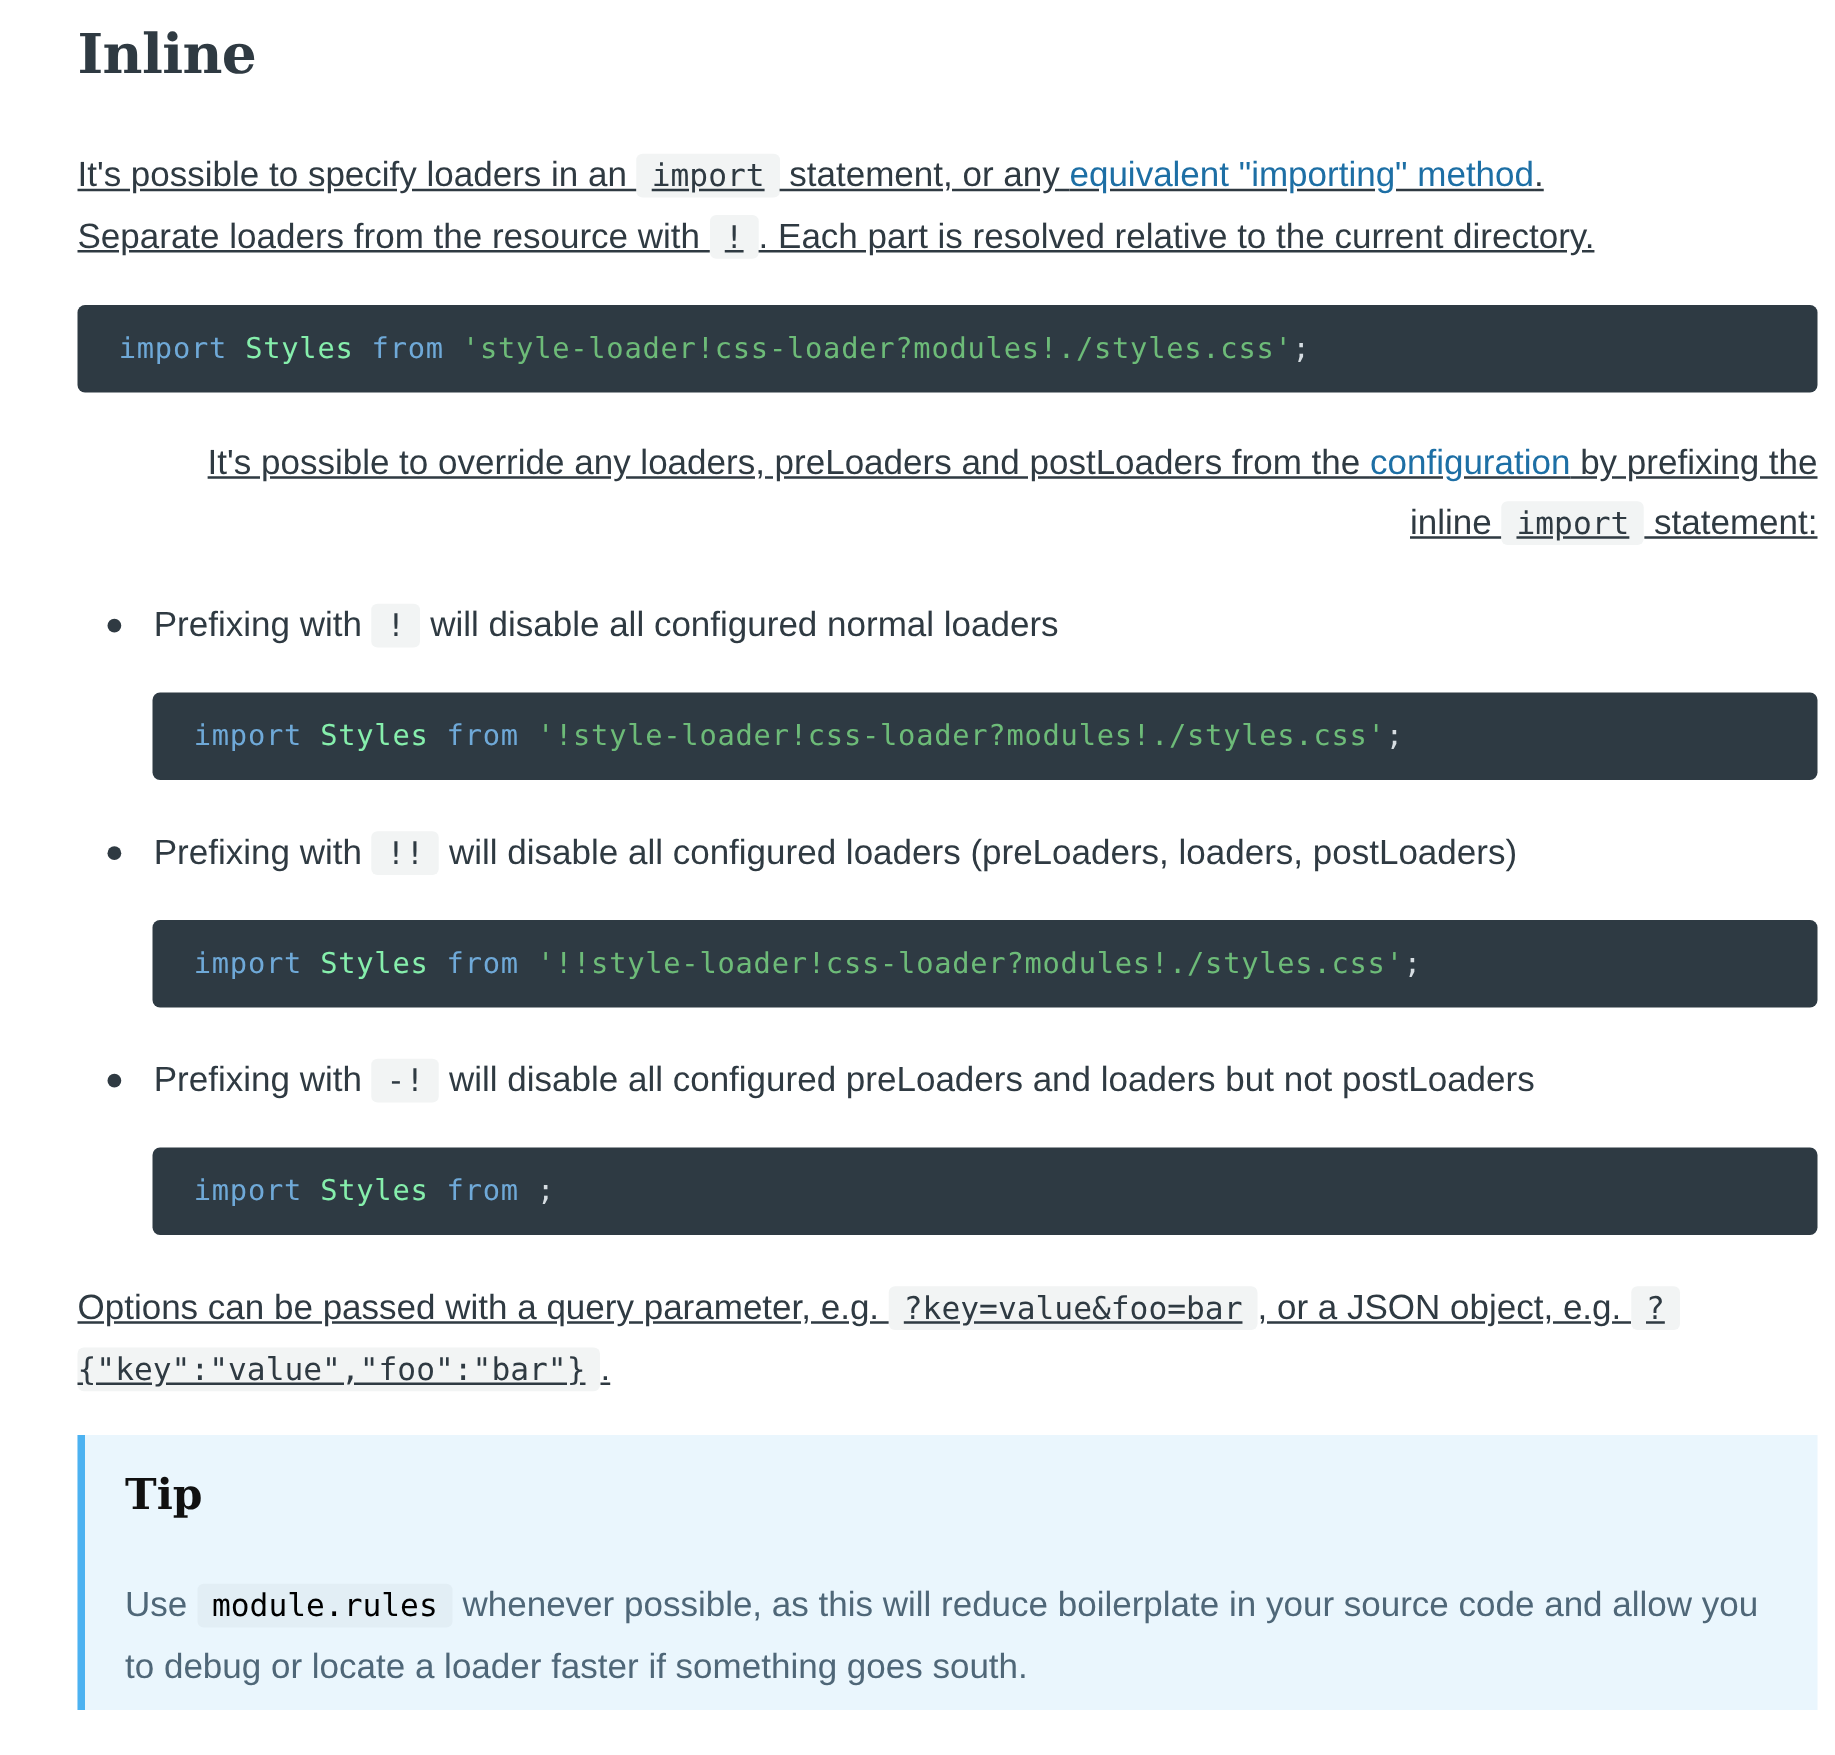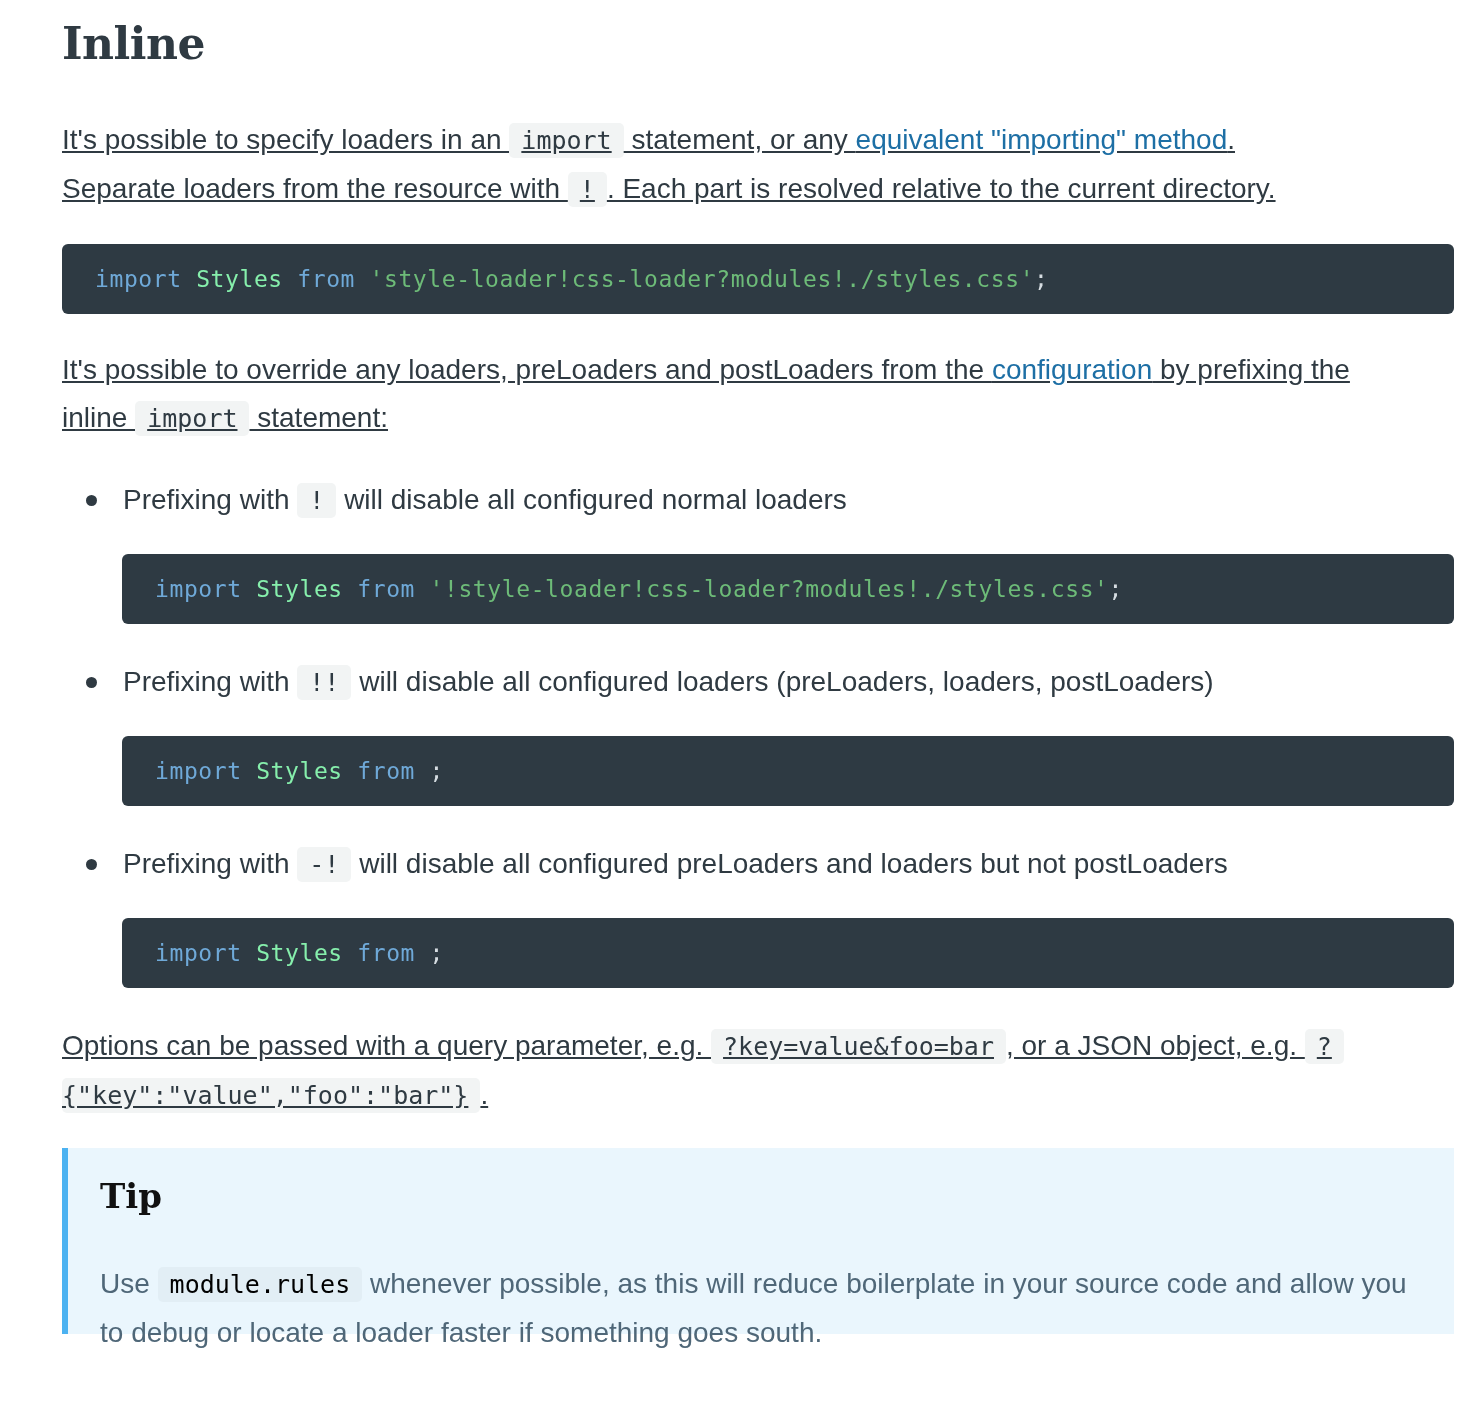--- a/index.html
+++ b/index.html
@@ -35,21 +35,21 @@
     .id { color: #86efac; }
     .str { color: #6dbb78; text-align: center; }
     .pn { color: #d6dde2; }
     .bullet-row { position: absolute; left: 24px; font-size: 28px; line-height: 48px; color: #2f3a42; }
     .bullet-dot {
       position: absolute; left: 0; top: 19px; width: 11px; height: 11px;
       border-radius: 50%; background: #2f3a42;
     }
     .bullet-text { position: absolute; left: 37px; white-space: nowrap; }
     .tip {
-      position: absolute; left: 0; top: 1148px; width: 1392px; height: 186px;
+      position: absolute; left: 0; top: 1148px; width: 1392px; height: 220px;
       background: #eaf6fd; border-left: 6px solid #4cb2f1; box-sizing: border-box;
     }
     .tip h3 {
       font-family: "DejaVu Serif", "Liberation Serif", serif; font-weight: bold;
       font-size: 34px; color: #111111; margin: 0; position: absolute; left: 32px; top: 28px;
     }
     .tip p {
       position: absolute; left: 32px; top: 112px; margin: 0; width: 1330px;
       font-size: 28px; line-height: 48px; color: #4f6778;
     }
@@ -62,36 +62,36 @@
 
   <h2 class="title">Inline</h2>
 
   <p class="para" style="top:116px;">
     <span>It's possible to specify loaders in an </span><code class="inline">import</code><span> statement, or any </span><a class="link" href="#">equivalent "importing" method</a><span>.</span><br>
     <span>Separate loaders from the resource with </span><code class="inline">!</code><span>. Each part is resolved relative to the current directory.</span>
   </p>
 
   <div class="codeblock" style="left:0; top:244px; width:1392px;"><span class="kw">import</span><span class="id"> Styles </span><span class="kw">from</span><span class="id"> </span><span class="str">'style-loader!css-loader?modules!./styles.css'</span><span class="pn">;</span></div>
 
-  <p class="para" style="top:346px;">
+  <p class="para" style="top:346px;text-align:right;">
     <span>It's possible to override any loaders, preLoaders and postLoaders from the </span><a class="link" href="#">configuration</a><span> by prefixing the</span><br>
     <span>inline </span><code class="inline">import</code><span> statement:</span>
   </p>
 
   <div class="bullet-row" style="top:476px;">
     <span class="bullet-dot"></span>
     <span class="bullet-text"><span>Prefixing with </span><code class="inline">!</code><span> will disable all configured normal loaders</span></span>
   </div>
   <div class="codeblock" style="left:60px; top:554px; width:1332px;"><span class="kw">import</span><span class="id"> Styles </span><span class="kw">from</span><span class="id"> </span><span class="str">'!style-loader!css-loader?modules!./styles.css'</span><span class="pn">;</span></div>
 
   <div class="bullet-row" style="top:658px;">
     <span class="bullet-dot"></span>
     <span class="bullet-text"><span>Prefixing with </span><code class="inline">!!</code><span> will disable all configured loaders (preLoaders, loaders, postLoaders)</span></span>
   </div>
-  <div class="codeblock" style="left:60px; top:736px; width:1332px;"><span class="kw">import</span><span class="id"> Styles </span><span class="kw">from</span><span class="id"> </span><span class="pn">;</span></div>
+  <div class="codeblock" style="left:60px; top:736px; width:1332px;"><span class="kw">import</span><span class="id"> Styles </span><span class="kw">from</span><span class="id"> </span><span class="str">'!!style-loader!css-loader?modules!./styles.css'</span><span class="pn">;</span></div>
 
   <div class="bullet-row" style="top:840px;">
     <span class="bullet-dot"></span>
     <span class="bullet-text"><span>Prefixing with </span><code class="inline">-!</code><span> will disable all configured preLoaders and loaders but not postLoaders</span></span>
   </div>
   <div class="codeblock" style="left:60px; top:918px; width:1332px;"><span class="kw">import</span><span class="id"> Styles </span><span class="kw">from</span><span class="id"> </span><span class="pn">;</span></div>
 
   <p class="para" style="top:1022px;">
     <span>Options can be passed with a query parameter, e.g. </span><code class="inline">?key=value&amp;foo=bar</code><span>, or a JSON object, e.g. </span><code class="inline">?</code><br>
     <code class="inline" style="padding-left:0;">{"key":"value","foo":"bar"}</code><span>.</span>

